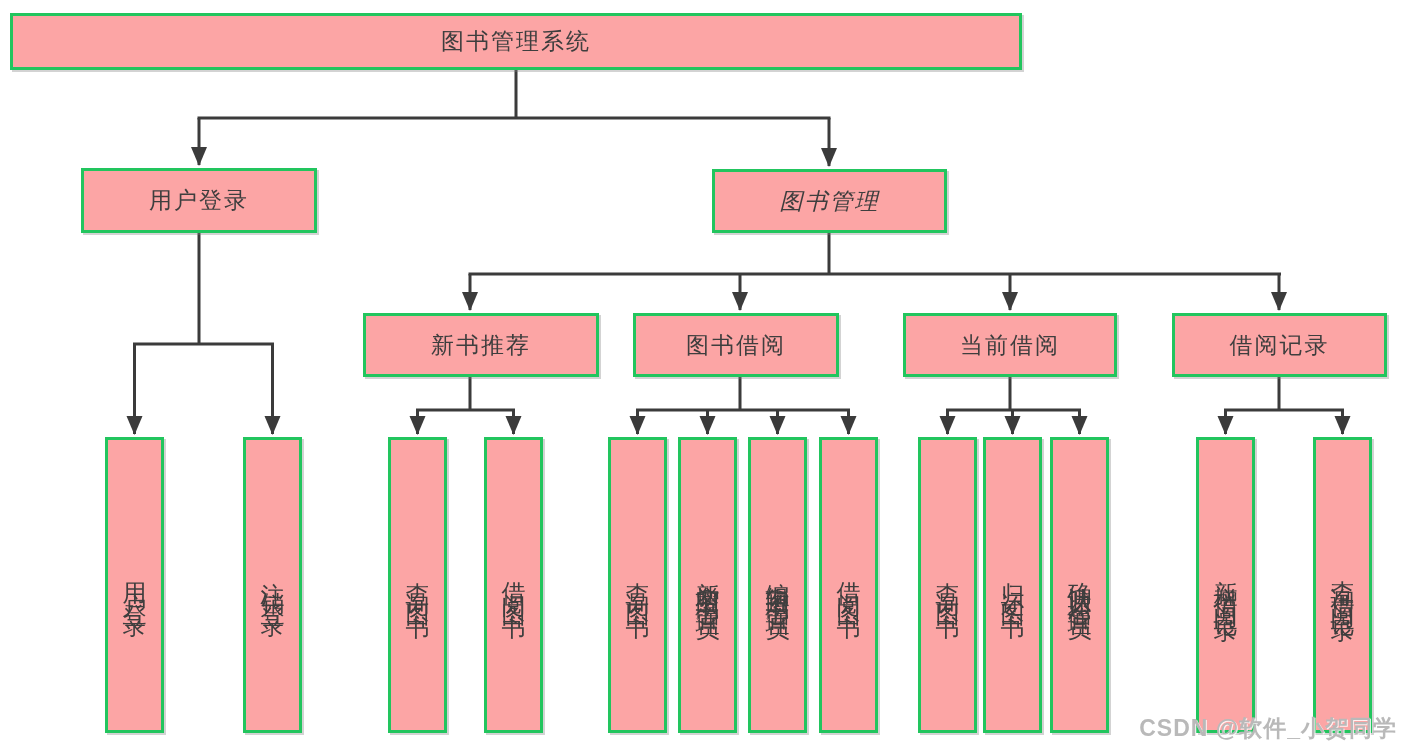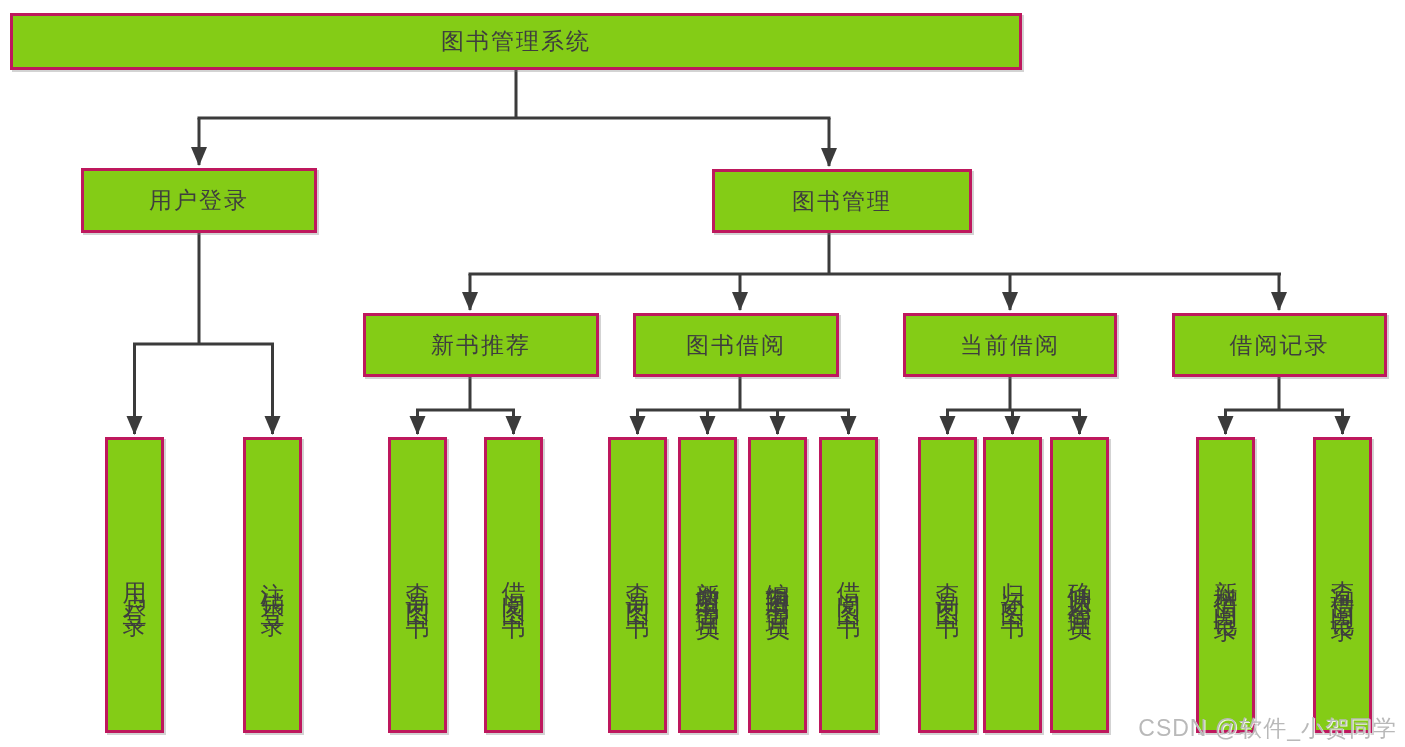--- a/index.html
+++ b/index.html
@@ -17,22 +17,22 @@
   }
   .wires {
     position: absolute;
     left: 0; top: 0;
     width: 1405px;
     height: 747px;
   }
   .node {
     position: absolute;
     box-sizing: border-box;
-    background: #84cc16;
-    border: 3px solid #be185d;
+    background: #fca5a5;
+    border: 3px solid #22c55e;
     color: #3e3e3e;
     display: flex;
     align-items: center;
     justify-content: center;
     font-size: 23px;
     letter-spacing: 2px;
     box-shadow: 2px 2px 0 rgba(130,130,130,0.35);
     white-space: nowrap;
   }
   .leaf {
@@ -42,21 +42,21 @@
     line-height: 1;
     font-size: 24px;
   }
   .sp-wide  { letter-spacing: 11px; }
   .sp-mid   { letter-spacing: 8px; }
   .sp-tight { letter-spacing: 5px; }
 
   
   #n-root   { left: 10px;   top: 13px;  width: 1012px; height: 57px; }
   #n-login  { left: 81px;   top: 168px; width: 236px;  height: 65px; }
-  #n-mgmt   { left: 712px;  top: 169px; width: 260px;  height: 64px; }
+  #n-mgmt   { left: 712px;  top: 169px; width: 235px;  height: 64px; font-style: italic; }
   #n-newrec { left: 363px;  top: 313px; width: 236px;  height: 64px; }
   #n-borrow { left: 633px;  top: 313px; width: 206px;  height: 64px; }
   #n-current{ left: 903px;  top: 313px; width: 214px;  height: 64px; }
   #n-record { left: 1172px; top: 313px; width: 215px;  height: 64px; }
 
   
   .leaf { top: 437px; width: 59px; height: 296px; }
   #l-ulogin  { left: 105px; }
   #l-logout  { left: 243px; }
   #l-query1  { left: 388px; }
@@ -74,20 +74,21 @@
   .watermark {
     position: absolute;
     right: 8px;
     bottom: 3px;
     font-size: 23px;
     color: #b9b9b9;
     letter-spacing: 1px;
     text-shadow: 1px 1px 0 rgba(255,255,255,0.85);
     z-index: 6;
     white-space: nowrap;
+    font-weight: bold;
   }
 </style>
 </head>
 <body>
 
 <div class="canvas">
 
   <svg class="wires" viewBox="0 0 1405 747" xmlns="http://www.w3.org/2000/svg">
     <defs>
       <marker id="arrow" markerUnits="userSpaceOnUse" markerWidth="22" markerHeight="20" refX="18" refY="8" orient="auto">

